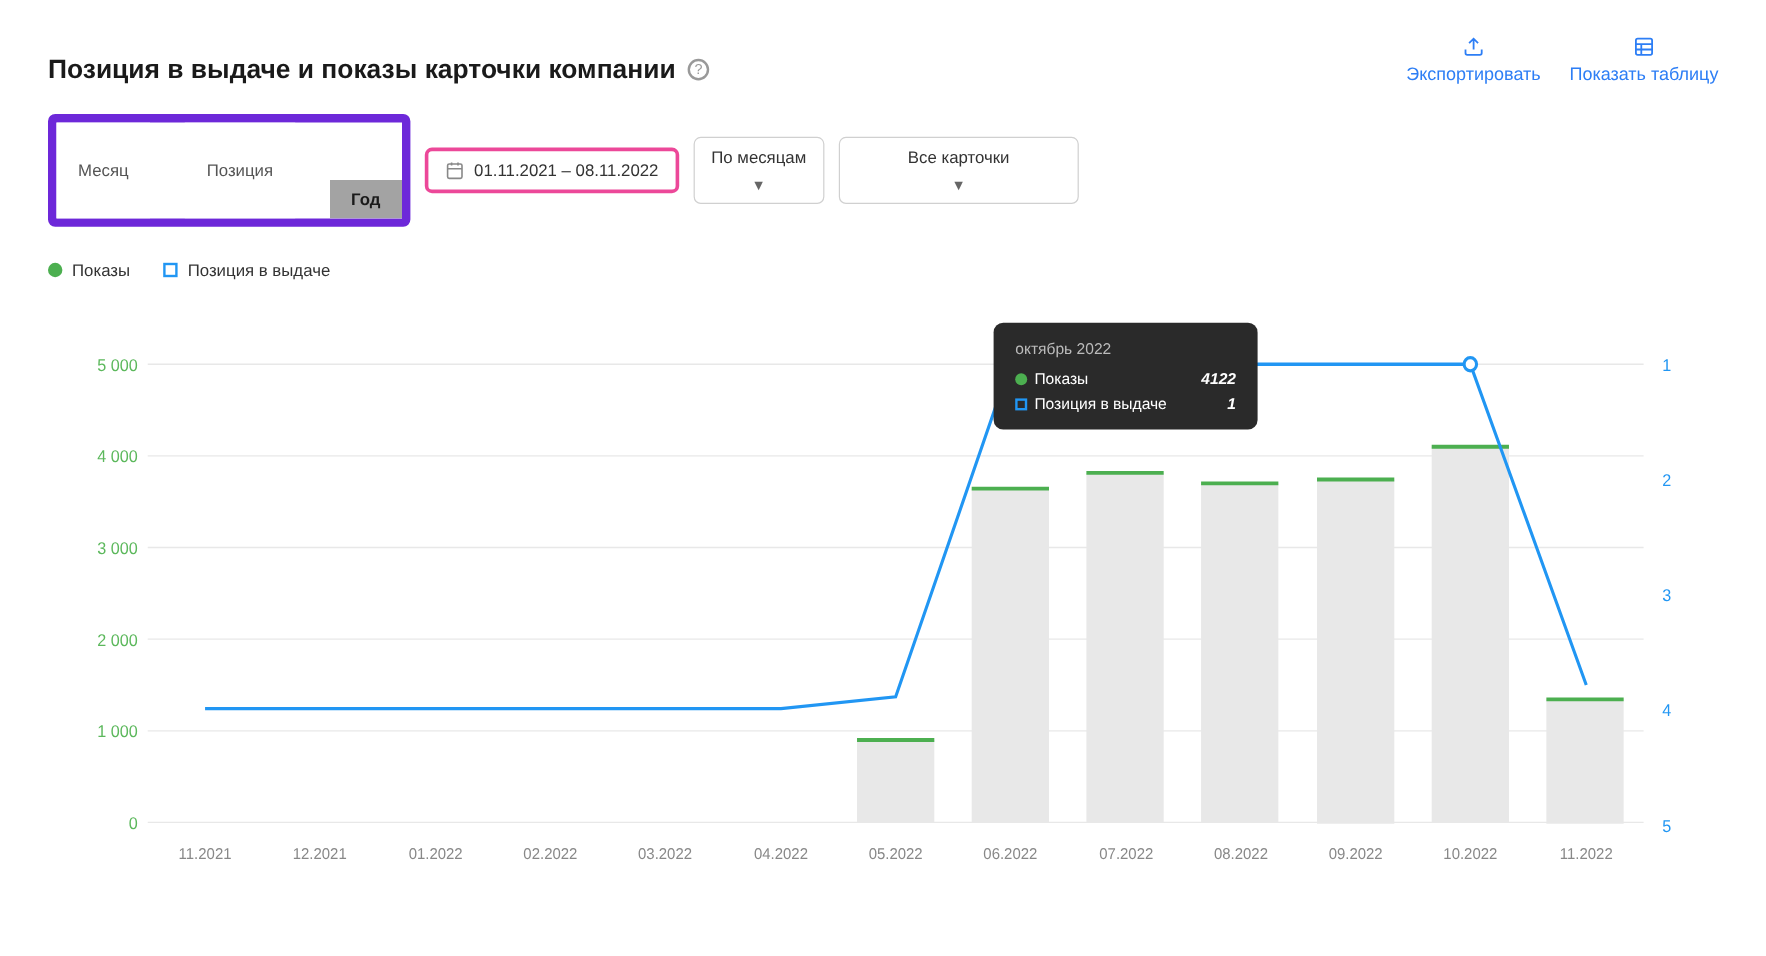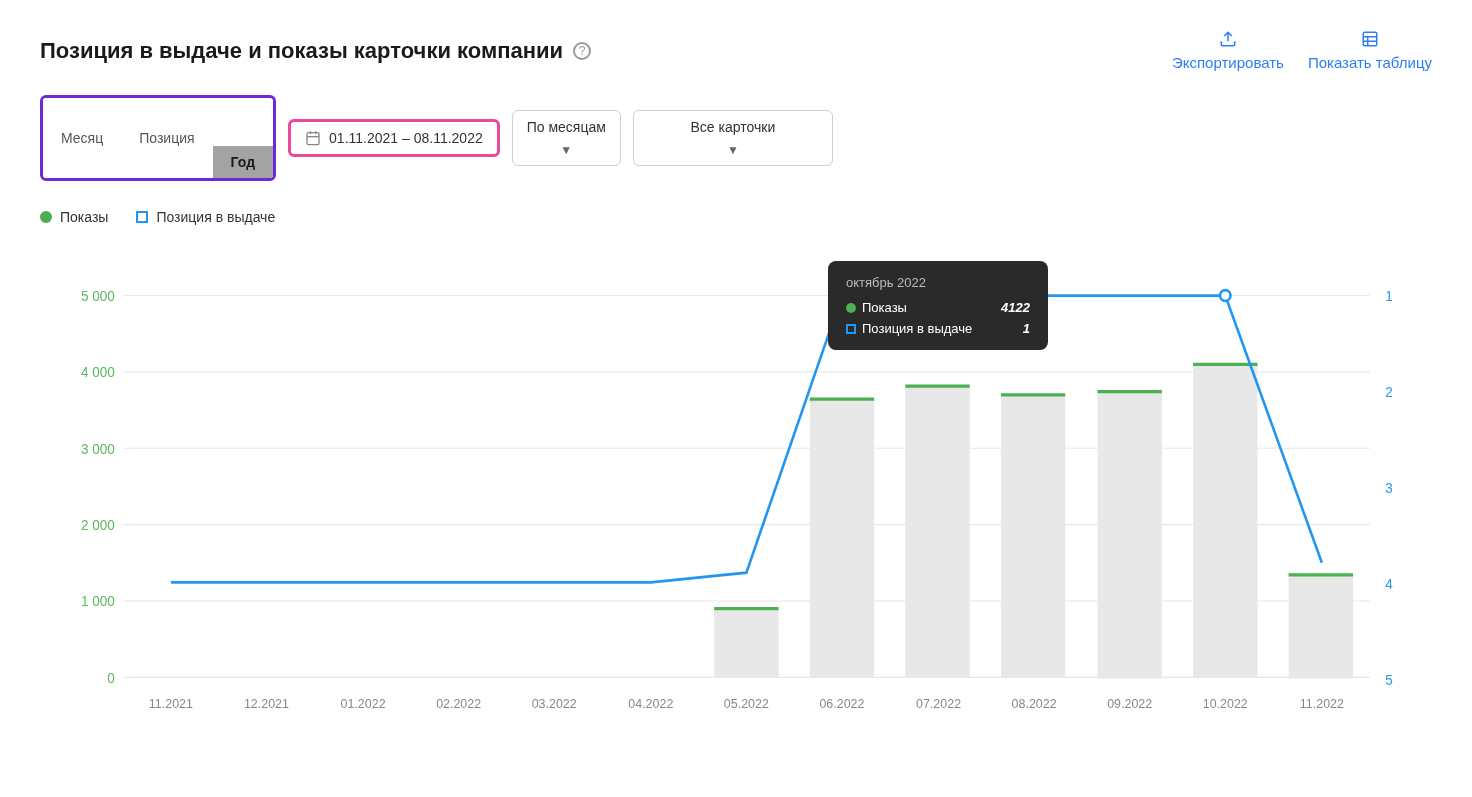--- a/index.html
+++ b/index.html
@@ -5,21 +5,21 @@
     * { box-sizing: border-box; margin: 0; padding: 0; }
     body {
       font-family: -apple-system, BlinkMacSystemFont, 'Segoe UI', Arial, sans-serif;
       background: #fff;
       color: #333;
       padding: 30px 40px;
     }
 
     .header {
       display: flex;
-      align-items: center;
+      align-items: flex-end;
       justify-content: space-between;
       margin-bottom: 24px;
     }
     .header-left {
       display: flex;
       align-items: center;
       gap: 10px;
     }
     .page-title {
       font-size: 22px;
@@ -42,21 +42,21 @@
       background: none; border: none; font-family: inherit; flex-direction: column;
     }
     .action-btn svg { width: 18px; height: 18px; }
 
     .controls {
       display: flex; align-items: center; gap: 12px;
       margin-bottom: 28px;
       flex-wrap: wrap;
     }
     .period-tabs {
-      display: flex; border: 3px solid #6d28d9; border-radius: 6px; overflow: hidden;
+      display: flex; border: 7px solid #6d28d9; border-radius: 6px; overflow: hidden; gap: 29px;
     }
     .period-tab {
       padding: 8px 18px; font-size: 14px; cursor: pointer;
       background: #fff; color: #555; border: none; font-family: inherit;
     }
     .period-tab.active {
       background: #a3a3a3; color: #1a1a1a; font-weight: 700; margin-top: 48px;
     }
     .date-picker {
       display: flex; align-items: center; gap: 8px;

